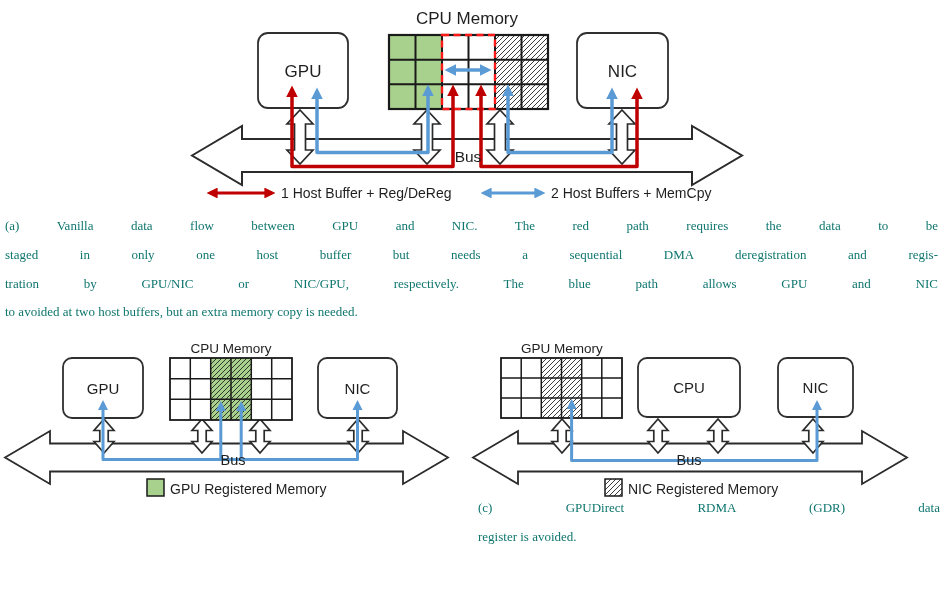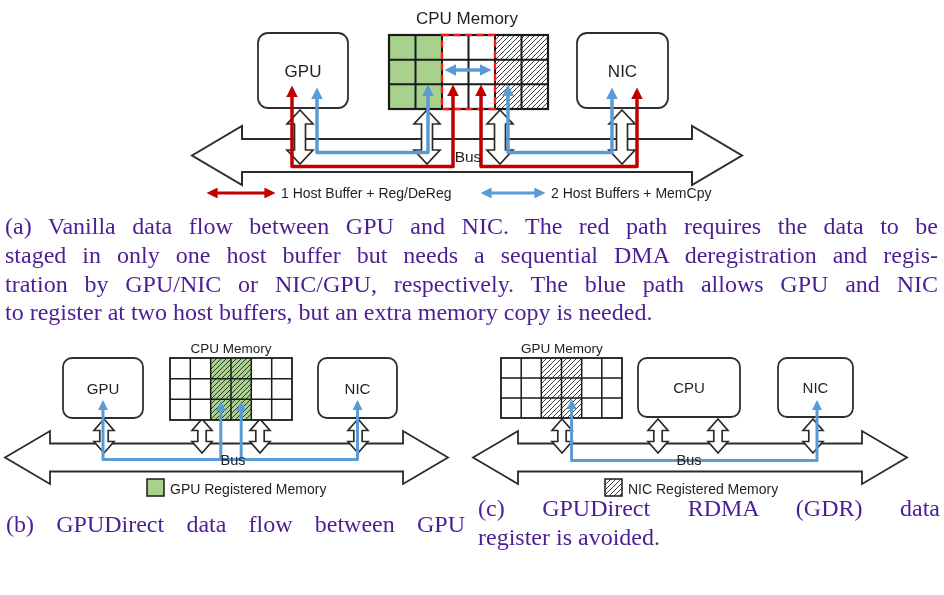--- a/index.html
+++ b/index.html
@@ -20,22 +20,22 @@
   .busShape{fill:#ffffff;stroke:#2b2b2b;stroke-width:2;}
   .conn{fill:#ffffff;stroke:#2b2b2b;stroke-width:1.7;}
   .gridline{stroke:#1a1a1a;stroke-width:2;fill:none;}
   .gridlineSm{stroke:#1a1a1a;stroke-width:1.5;fill:none;}
   .gridframe{stroke:#1a1a1a;stroke-width:2.2;fill:none;}
   .gridframeSm{stroke:#1a1a1a;stroke-width:1.8;fill:none;}
   .flow{fill:none;stroke-width:3.5;stroke-linejoin:round;}
   .flowSm{fill:none;stroke-width:3;stroke-linejoin:round;}
   .legline{fill:none;stroke-width:3.2;}
   .cap{
-    position:absolute;font-family:"Liberation Serif",serif;font-size:24px;
-    line-height:28.8px;color:#4c1d95;
+    position:absolute;font-family:"Liberation Serif",serif;font-size:13px;
+    line-height:28.8px;color:#0f766e;
   }
   .jl{text-align:justify;text-align-last:justify;}
 </style>
 </head>
 <body>
 
 <svg width="944" height="595" viewBox="0 0 944 595">
   <defs>
     <pattern id="hatch" patternUnits="userSpaceOnUse" width="5" height="5">
       <path d="M-1,1 L1,-1 M0,5 L5,0 M4,6 L6,4" stroke="#1a1a1a" stroke-width="0.85" fill="none"></path>
@@ -154,23 +154,22 @@
       <rect x="605" y="479" width="17" height="17" fill="url(#hatch)" stroke="#1a1a1a" stroke-width="1.5"></rect>
       <text x="628" y="493.5" class="t14">NIC Registered Memory</text>
     </g>
   </g>
 </svg>
 
 <div class="cap" style="left:5px;top:212px;width:933px;">
   <div class="jl">(a) Vanilla data flow between GPU and NIC. The red path requires the data to be</div>
   <div class="jl">staged in only one host buffer but needs a sequential DMA deregistration and regis-</div>
   <div class="jl">tration by GPU/NIC or NIC/GPU, respectively. The blue path allows GPU and NIC</div>
-  <div>to register at two host buffers, but an extra memory copy is needed.</div>
+  <div>to avoided at two host buffers, but an extra memory copy is needed.</div>
 </div>
 
 <div class="cap" style="left:6px;top:510px;width:459px;">
-  <div class="jl">(b) GPUDirect data flow between GPU</div>
 </div>
 
 <div class="cap" style="left:478px;top:494px;width:462px;">
   <div class="jl">(c) GPUDirect RDMA (GDR) data</div>
   <div>register is avoided.</div>
 </div>
 
 </body></html>

